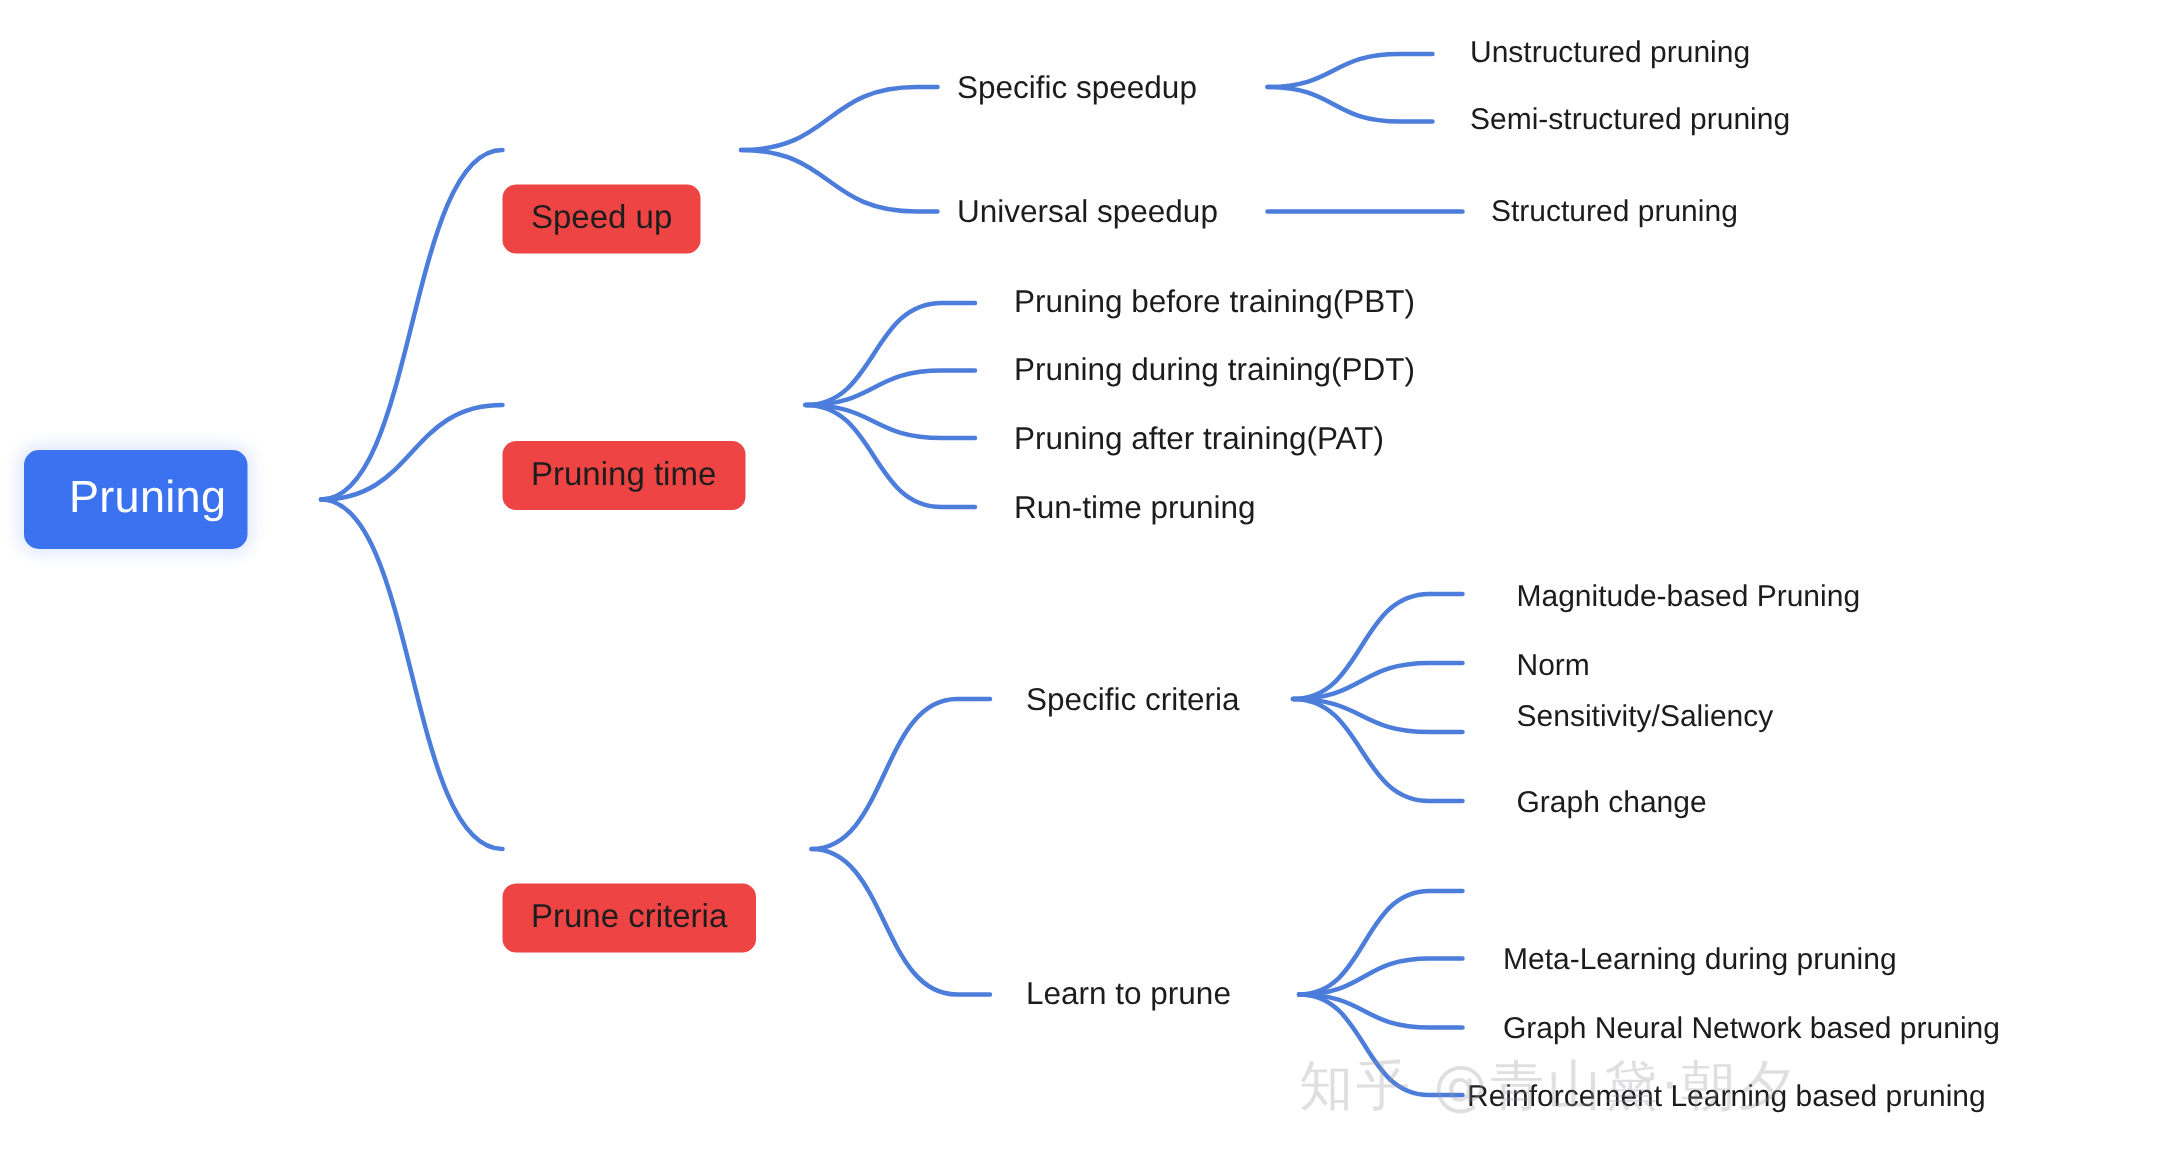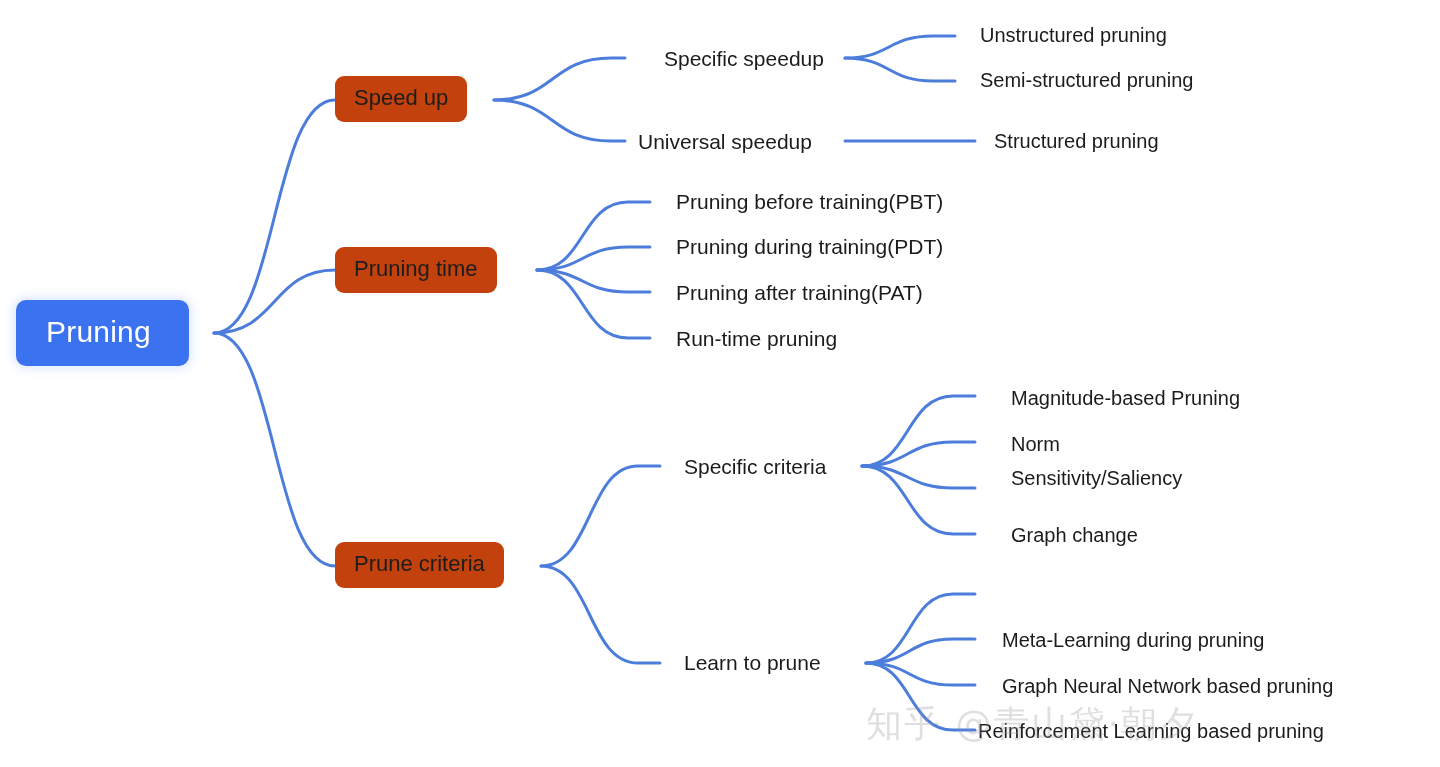--- a/index.html
+++ b/index.html
@@ -33,31 +33,32 @@
     white-space: nowrap;
     color: #1a1a1a;
     line-height: 1;
   }
   
   .node-root {
     background: #3b72f0;
     color: #ffffff;
     border-radius: 10px;
     font-size: 30px;
-    padding: 17px 38px 19px 30px;
+    padding: 17px 14px 19px 30px;
     box-shadow: 0 0 10px 3px rgba(59,114,240,0.16);
     letter-spacing: 0.2px;
   }
   
   .node-l1 {
-    background: #c2410c;
+    background: #ef4444;
     border-radius: 9px;
     font-size: 22px;
     padding: 11px 19px 13px 19px;
     color: #1d1d1d;
+    margin-top: 47px;
   }
   
   .node-l2 {
     font-size: 21px;
     color: #1c1c1c;
   }
   
   .node-leaf {
     font-size: 20px;
     color: #1c1c1c;
@@ -107,21 +108,21 @@
   </svg>
 
   <div class="node node-root" style="left:16px; top:300px;">Pruning</div>
 
   <div class="node node-l1" style="left:335px; top:76px;">Speed up</div>
 
   <div class="node node-l1" style="left:335px; top:247px;">Pruning time</div>
 
   <div class="node node-l1" style="left:335px; top:542px;">Prune criteria</div>
 
-  <div class="node node-l2" style="left:638px; top:48px;margin-left:26px;">Specific speedup</div>
+  <div class="node node-l2" style="left:638px; top:48px;">Specific speedup</div>
 
   <div class="node node-l2" style="left:638px; top:131px;">Universal speedup</div>
 
   <div class="node node-leaf" style="left:980px; top:25px;">Unstructured pruning</div>
 
   <div class="node node-leaf" style="left:980px; top:70px;">Semi-structured pruning</div>
 
   <div class="node node-leaf" style="left:994px; top:131px;">Structured pruning</div>
 
   <div class="node node-l2" style="left:676px; top:191px;">Pruning before training(PBT)</div>

